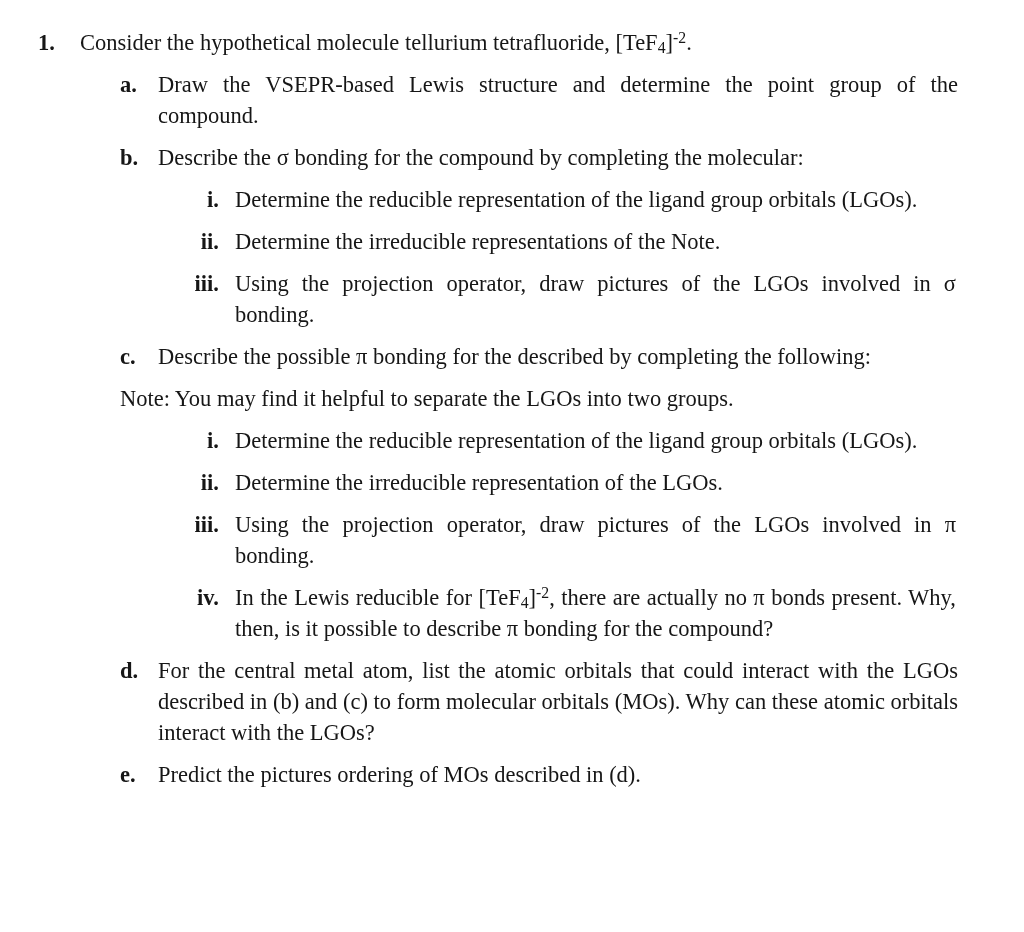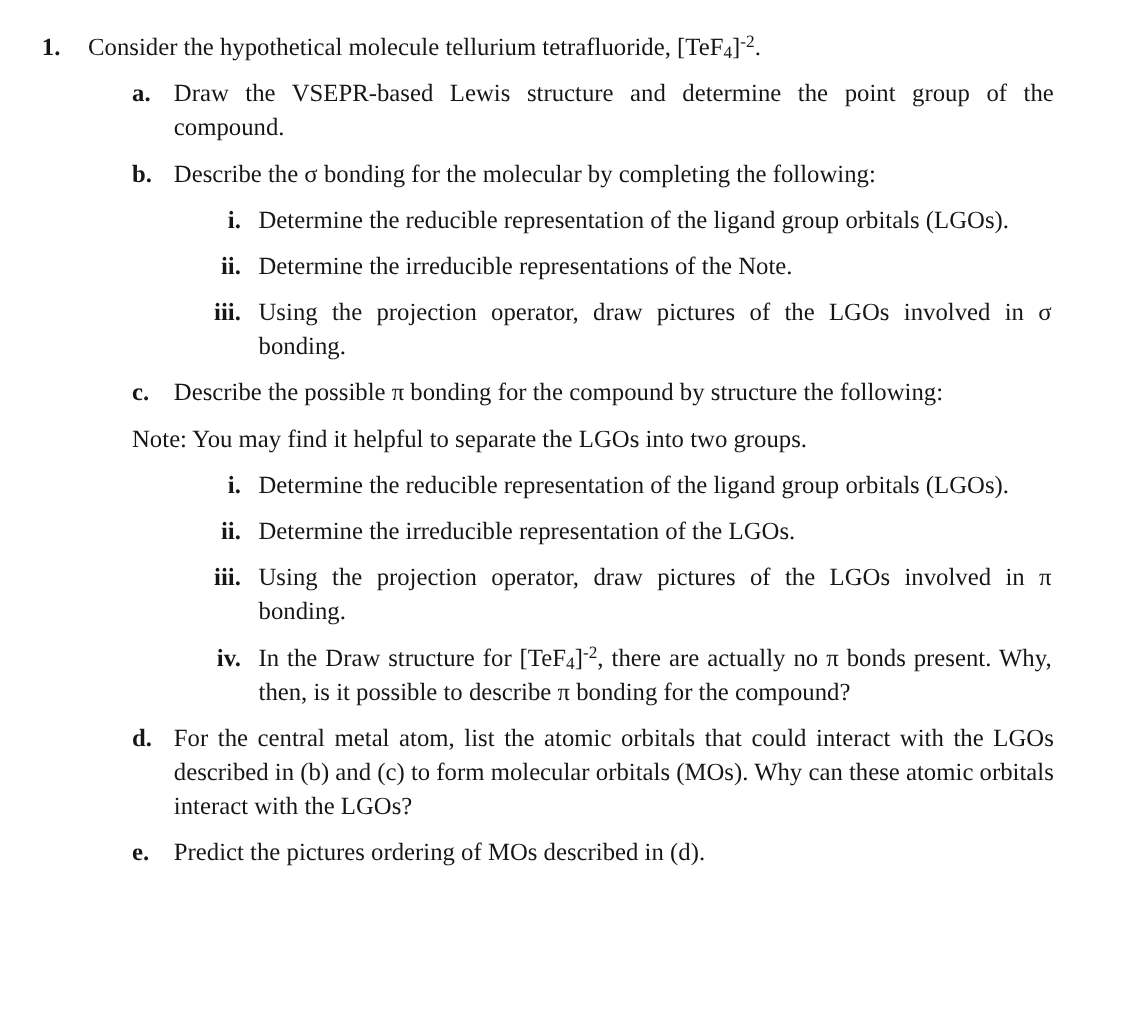--- a/index.html
+++ b/index.html
@@ -61,41 +61,41 @@
     <p class="content"><span>Consider the hypothetical molecule tellurium tetrafluoride, [TeF</span><sub>4</sub><span>]</span><sup>-2</sup><span>.</span></p>
   </div>
 
   <div class="row l2">
     <span class="marker">a.</span>
     <p class="content">Draw the VSEPR-based Lewis structure and determine the point group of the compound.</p>
   </div>
 
   <div class="row l2">
     <span class="marker">b.</span>
-    <p class="content">Describe the σ bonding for the molecular by completing the following:</p>
+    <p class="content">Describe the σ bonding for the compound by completing the molecular:</p>
   </div>
 
   <div class="row l3">
     <span class="marker">i.</span>
     <p class="content">Determine the reducible representation of the ligand group orbitals (LGOs).</p>
   </div>
 
   <div class="row l3">
     <span class="marker">ii.</span>
     <p class="content">Determine the irreducible representations of the Note.</p>
   </div>
 
   <div class="row l3">
     <span class="marker">iii.</span>
     <p class="content">Using the projection operator, draw pictures of the LGOs involved in σ bonding.</p>
   </div>
 
   <div class="row l2">
     <span class="marker">c.</span>
-    <p class="content">Describe the possible π bonding for the compound by structure the following:</p>
+    <p class="content">Describe the possible π bonding for the described by completing the following:</p>
   </div>
 
   <div class="row l2 nomarker">
     <p class="content">Note: You may find it helpful to separate the LGOs into two groups.</p>
   </div>
 
   <div class="row l3">
     <span class="marker">i.</span>
     <p class="content">Determine the reducible representation of the ligand group orbitals (LGOs).</p>
   </div>
@@ -105,21 +105,21 @@
     <p class="content">Determine the irreducible representation of the LGOs.</p>
   </div>
 
   <div class="row l3">
     <span class="marker">iii.</span>
     <p class="content">Using the projection operator, draw pictures of the LGOs involved in π bonding.</p>
   </div>
 
   <div class="row l3">
     <span class="marker">iv.</span>
-    <p class="content"><span>In the Draw structure for [TeF</span><sub>4</sub><span>]</span><sup>-2</sup><span>, there are actually no π bonds present. Why, then, is it possible to describe π bonding for the compound?</span></p>
+    <p class="content"><span>In the Lewis reducible for [TeF</span><sub>4</sub><span>]</span><sup>-2</sup><span>, there are actually no π bonds present. Why, then, is it possible to describe π bonding for the compound?</span></p>
   </div>
 
   <div class="row l2">
     <span class="marker">d.</span>
     <p class="content">For the central metal atom, list the atomic orbitals that could interact with the LGOs described in (b) and (c) to form molecular orbitals (MOs). Why can these atomic orbitals interact with the LGOs?</p>
   </div>
 
   <div class="row l2">
     <span class="marker">e.</span>
     <p class="content">Predict the pictures ordering of MOs described in (d).</p>

